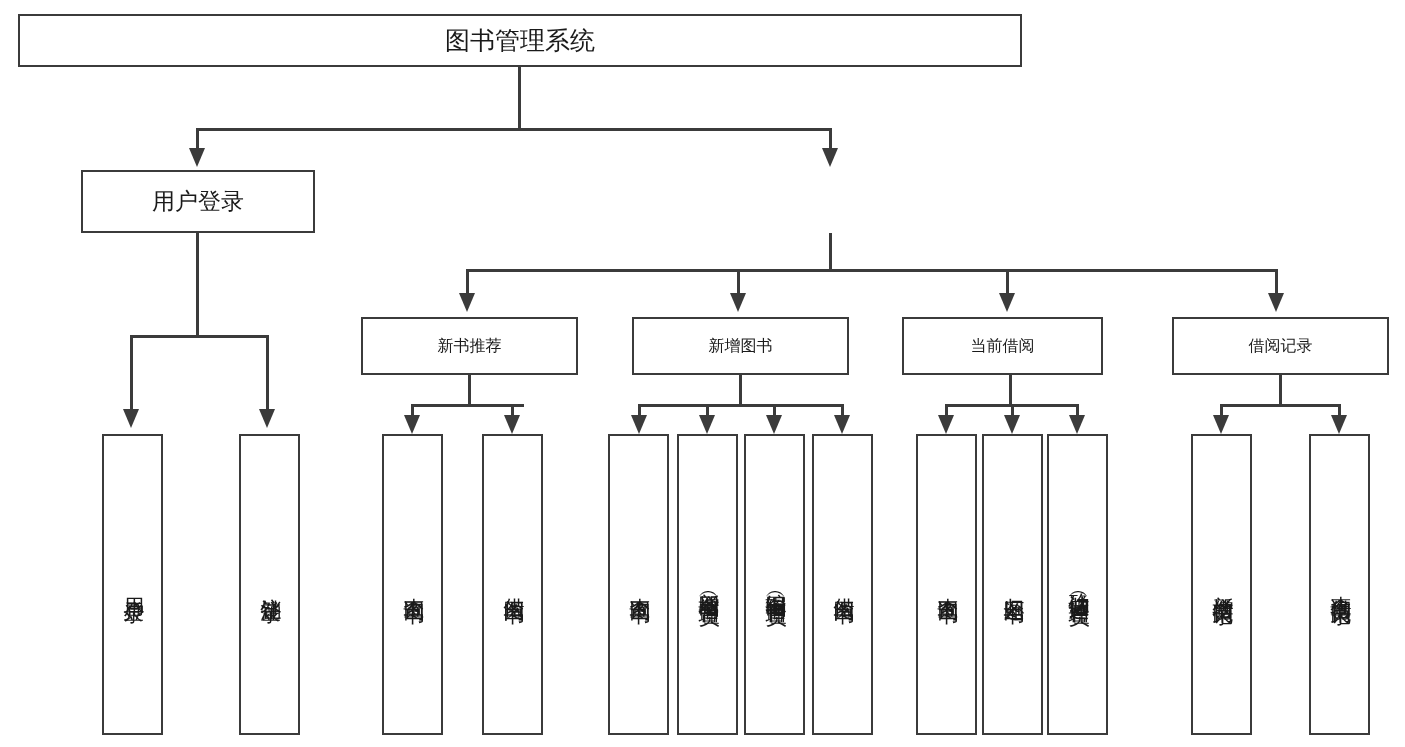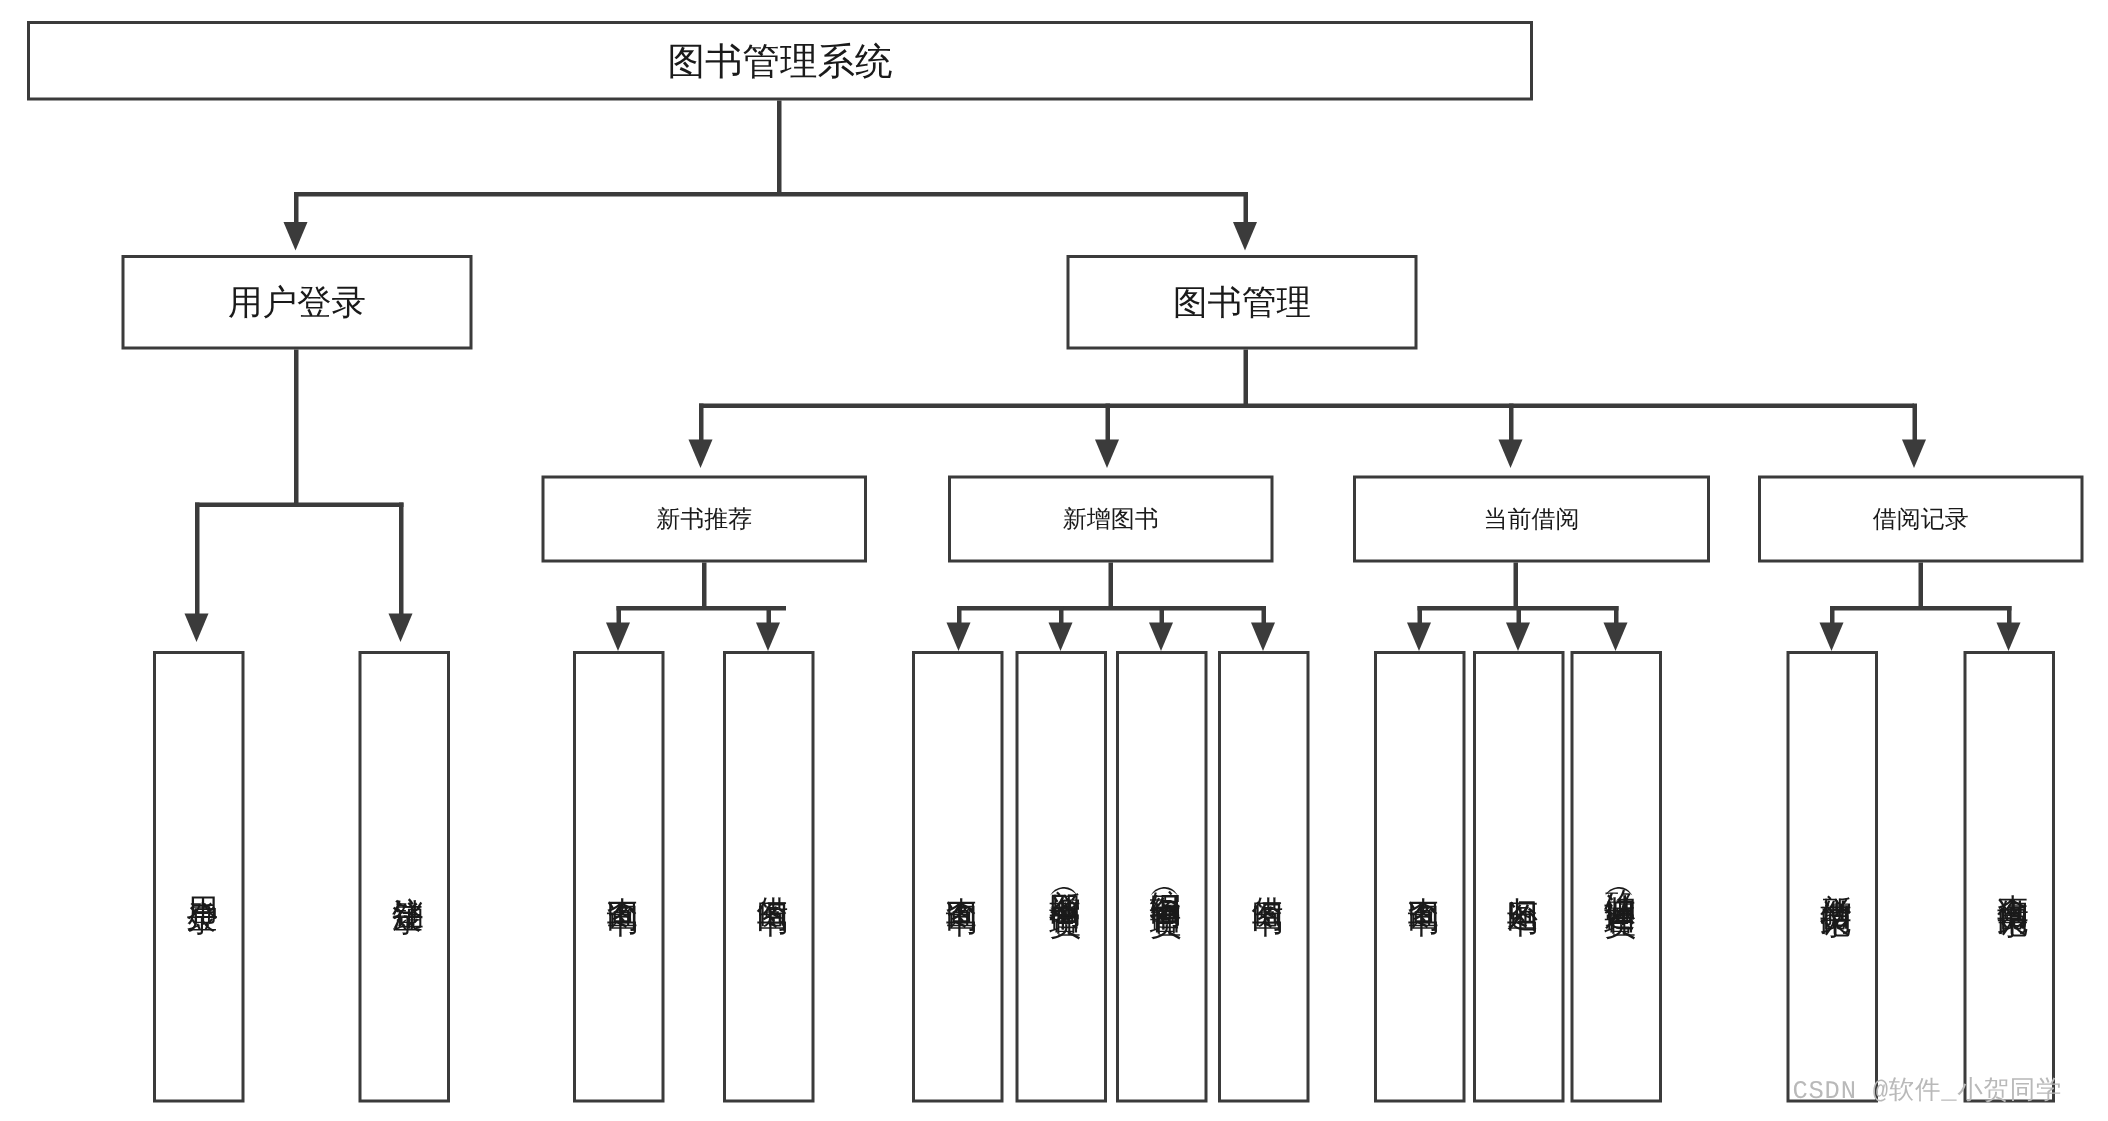--- a/index.html
+++ b/index.html
@@ -82,23 +82,20 @@
   <div class="vline" style="left:518px; top:67px; width:3px; height:63px;"></div>
 
   <div class="hline" style="left:196px; top:128px; width:636px; height:3px;"></div>
   <div class="vline" style="left:196px; top:128px; width:3px; height:22px;"></div>
   <div class="vline" style="left:829px; top:128px; width:3px; height:22px;"></div>
   <div class="arrow" style="left:189px; top:148px;"></div>
   <div class="arrow" style="left:822px; top:148px;"></div>
 
   <div class="node level1" style="left:81px; top:170px; width:234px; height:63px;">
     <span>用户登录</span>
-  </div>
-  <div class="node level1" style="left:711px; top:170px; width:234px; height:63px;">
-    <span>图书管理</span>
   </div>
 
   <div class="vline" style="left:196px; top:233px; width:3px; height:104px;"></div>
   <div class="hline" style="left:130px; top:335px; width:139px; height:3px;"></div>
   <div class="vline" style="left:130px; top:335px; width:3px; height:76px;"></div>
   <div class="vline" style="left:266px; top:335px; width:3px; height:76px;"></div>
   <div class="arrow" style="left:123px; top:409px;"></div>
   <div class="arrow" style="left:259px; top:409px;"></div>
 
   <div class="vline" style="left:829px; top:233px; width:3px; height:38px;"></div>
@@ -111,21 +108,21 @@
   <div class="arrow" style="left:730px; top:293px;"></div>
   <div class="arrow" style="left:999px; top:293px;"></div>
   <div class="arrow" style="left:1268px; top:293px;"></div>
 
   <div class="node level2" style="left:361px; top:317px; width:217px; height:58px;">
     <span>新书推荐</span>
   </div>
   <div class="node level2" style="left:632px; top:317px; width:217px; height:58px;">
     <span>新增图书</span>
   </div>
-  <div class="node level2" style="left:902px; top:317px; width:238px; height:58px;">
+  <div class="node level2" style="left:902px; top:317px; width:201px; height:58px;">
     <span>当前借阅</span>
   </div>
   <div class="node level2" style="left:1172px; top:317px; width:217px; height:58px;">
     <span>借阅记录</span>
   </div>
 
   <div class="vline" style="left:468px; top:375px; width:3px; height:31px;"></div>
   <div class="hline" style="left:411px; top:404px; width:113px; height:3px;"></div>
   <div class="vline" style="left:411px; top:404px; width:3px; height:14px;"></div>
   <div class="vline" style="left:511px; top:404px; width:3px; height:14px;"></div>
@@ -196,15 +193,14 @@
     <span class="vtext">确认归还（管理员）</span>
   </div>
 
   <div class="leaf" style="left:1191px; top:434px; width:61px; height:301px;">
     <span class="vtext">新增借阅记录</span>
   </div>
   <div class="leaf" style="left:1309px; top:434px; width:61px; height:301px;">
     <span class="vtext">查询借阅记录</span>
   </div>
 
-  <div class="watermark" style="left:1195px; top:715px;">CSDN @软件_小贺同学</div>
 
 </div>
 
 </body></html>

